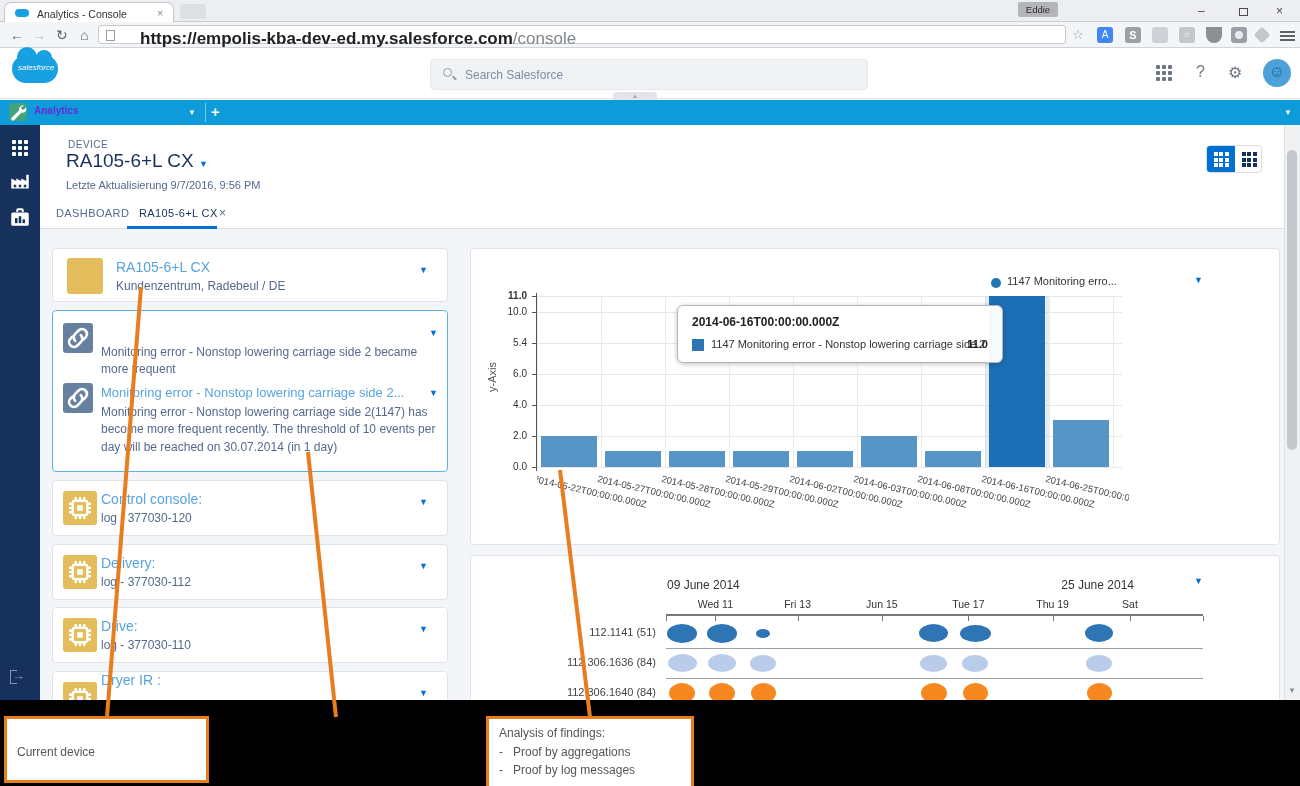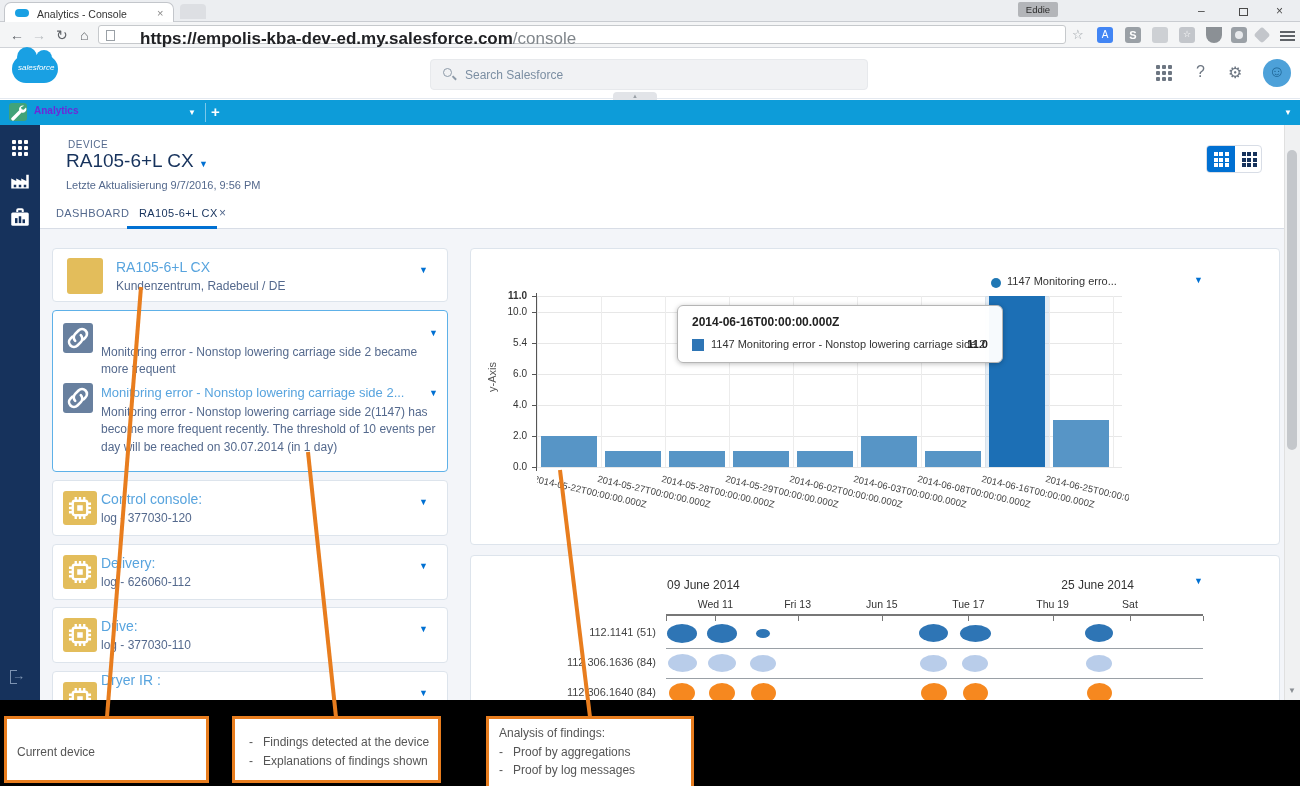--- a/index.html
+++ b/index.html
@@ -313,21 +313,21 @@
     <span class="abs chip-sq" style="left:10px;top:10px;">
       <svg width="34" height="34" viewBox="0 0 16 16">
           <g stroke="#fff" stroke-width="1.1" fill="none">
             <rect x="4.6" y="4.6" width="6.8" height="6.8" rx="1"></rect>
             <path d="M6 4.5V2.8M8 4.5V2.8M10 4.5V2.8M6 13.2v-1.7M8 13.2v-1.7M10 13.2v-1.7M4.5 6H2.8M4.5 8H2.8M4.5 10H2.8M13.2 6h-1.7M13.2 8h-1.7M13.2 10h-1.7"></path>
           </g>
           <rect x="6.7" y="6.7" width="2.6" height="2.6" fill="#fff"></rect>
         </svg>
     </span>
     <span class="abs lnk-light" style="left:48px;top:10px;font-size:14px;">Delivery:</span>
-    <span class="abs sub" style="left:48px;top:30px;">log - 626060-112</span>
+    <span class="abs sub" style="left:48px;top:30px;">log - 377030-112</span>
     <span class="abs card-caret" style="left:366px;top:16px;">▼</span>
   </div>
 
   <div class="abs card" style="left:52px;top:607px;width:396px;height:56px;">
     <span class="abs chip-sq" style="left:10px;top:10px;">
       <svg width="34" height="34" viewBox="0 0 16 16">
           <g stroke="#fff" stroke-width="1.1" fill="none">
             <rect x="4.6" y="4.6" width="6.8" height="6.8" rx="1"></rect>
             <path d="M6 4.5V2.8M8 4.5V2.8M10 4.5V2.8M6 13.2v-1.7M8 13.2v-1.7M10 13.2v-1.7M4.5 6H2.8M4.5 8H2.8M4.5 10H2.8M13.2 6h-1.7M13.2 8h-1.7M13.2 10h-1.7"></path>
           </g>
@@ -473,26 +473,20 @@
 
   <div class="abs blackbar"></div>
   <svg class="abs" id="connectors">
     <line x1="141" y1="287" x2="107" y2="717" stroke="#e87d1e" stroke-width="4"></line>
     <line x1="308" y1="452" x2="336" y2="717" stroke="#e87d1e" stroke-width="4"></line>
     <line x1="560" y1="470" x2="590" y2="717" stroke="#e87d1e" stroke-width="4"></line>
   </svg>
   <div class="abs callout" style="left:4px;top:716px;width:205px;height:67px;">
     <div class="line abs" style="left:10px;top:24px;">Current device</div>
   </div>
-  <div class="abs callout" style="left:232px;top:716px;width:209px;height:67px;">
-    <div class="abs" style="left:14px;top:14px;">
-      <div class="line">-   Findings detected at the device</div>
-      <div class="line">-   Explanations of findings shown</div>
-    </div>
-  </div>
   <div class="abs callout" style="left:486px;top:716px;width:208px;height:84px;">
     <div class="abs" style="left:10px;top:5px;">
       <div class="line">Analysis of findings:</div>
       <div class="line">-   Proof by aggregations</div>
       <div class="line">-   Proof by log messages</div>
     </div>
   </div>
 </div>
 
 </body></html>

